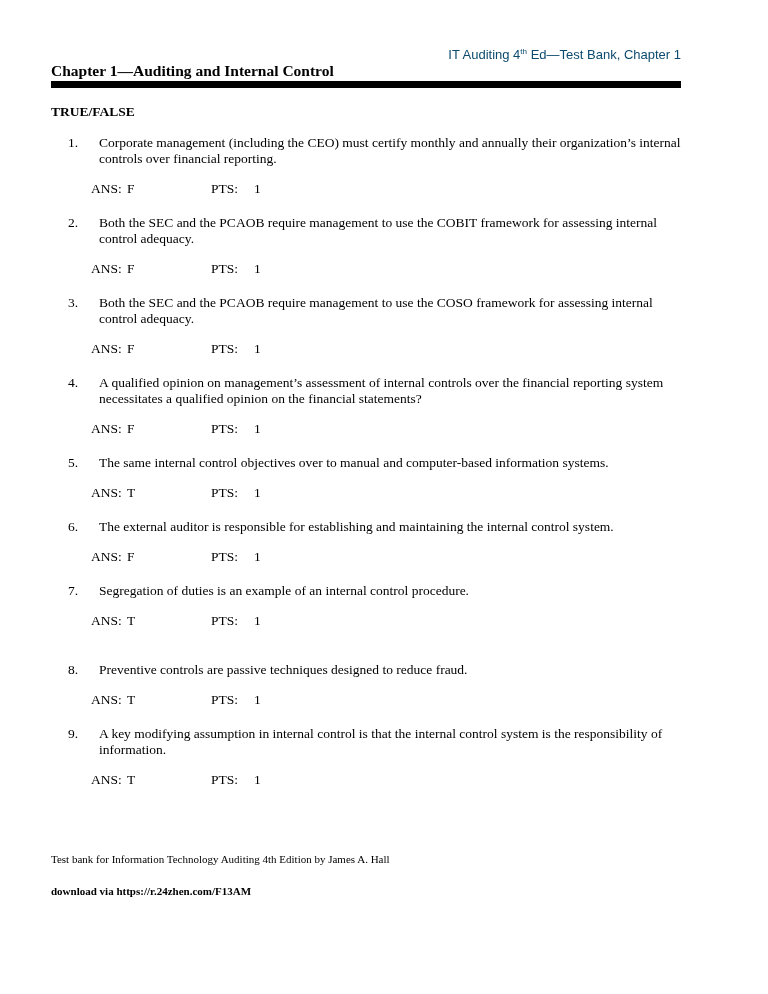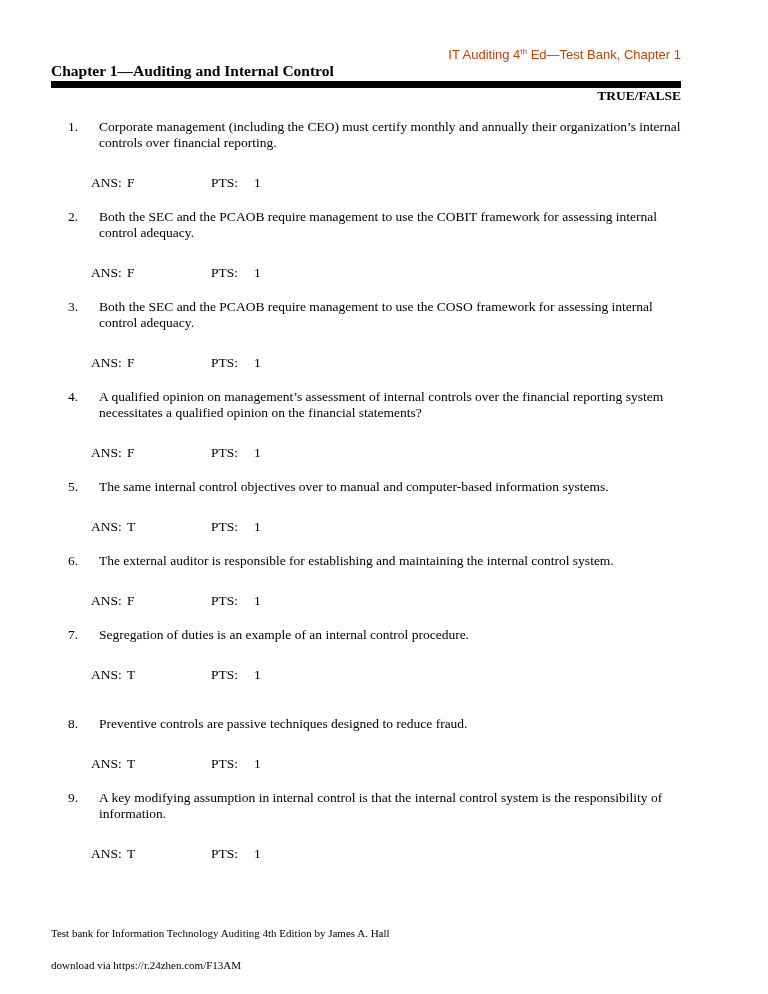--- a/index.html
+++ b/index.html
@@ -16,41 +16,41 @@
     background: #ffffff;
     color: #000000;
     font-family: "Liberation Serif", serif;
     overflow: hidden;
   }
   .doc-header {
     text-align: right;
     font-family: "Liberation Sans", sans-serif;
     font-size: 13px;
     line-height: 14px;
-    color: #c2410c;
+    color: #0c4a6e;
   }
   .sup {
     vertical-align: super;
     font-size: 0.62em;
   }
   .chapter-title {
     font-size: 15.5px;
     font-weight: bold;
     line-height: 17px;
   }
   .divider {
     margin-top: 2px;
     height: 7px;
     background: #000000;
   }
   .section-heading {
+    margin-top: 16px;
     font-size: 13.5px;
     font-weight: bold;
     line-height: 15px;
-    text-align: right;
   }
   .questions {
     margin-top: 16px;
     font-size: 13.5px;
     line-height: 16px;
   }
   .question { margin-top: 18px; }
   .question:first-child { margin-top: 0; }
   .question.gap-before { margin-top: 33px; }
   .q-row { display: flex; }
@@ -58,34 +58,34 @@
     flex: none;
     width: 27px;
     text-align: right;
   }
   .q-text {
     flex: none;
     width: 590px;
     margin-left: 21px;
   }
   .ans-row {
-    margin-top: 24px;
+    margin-top: 14px;
     margin-left: 40px;
     line-height: 16px;
   }
   .ans-label  { display: inline-block; width: 36px; }
   .ans-value  { display: inline-block; width: 84px; }
   .pts-label  { display: inline-block; width: 43px; }
   .pts-value  { display: inline-block; }
   .doc-footer {
     margin-top: 63px;
     font-size: 11px;
     line-height: 16px;
   }
-  .footer-line2 { margin-top: 16px; }
+  .footer-line2 { margin-top: 16px; font-weight: bold; }
 </style>
 </head>
 <body>
 
 <div class="page">
 
   <div class="doc-header"><span>IT Auditing 4</span><span class="sup">th</span><span> Ed—Test Bank, Chapter 1</span></div>
 
   <div class="chapter-title">Chapter 1—Auditing and Internal Control</div>
   <div class="divider"></div>

